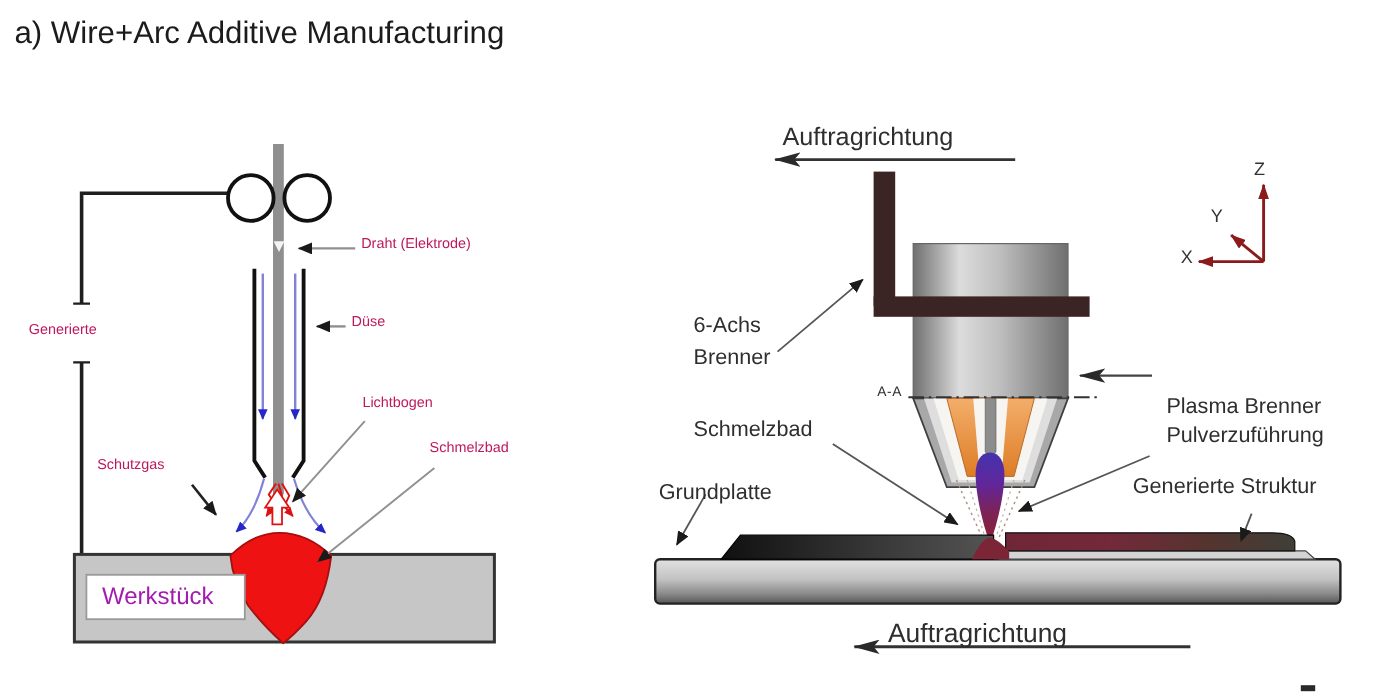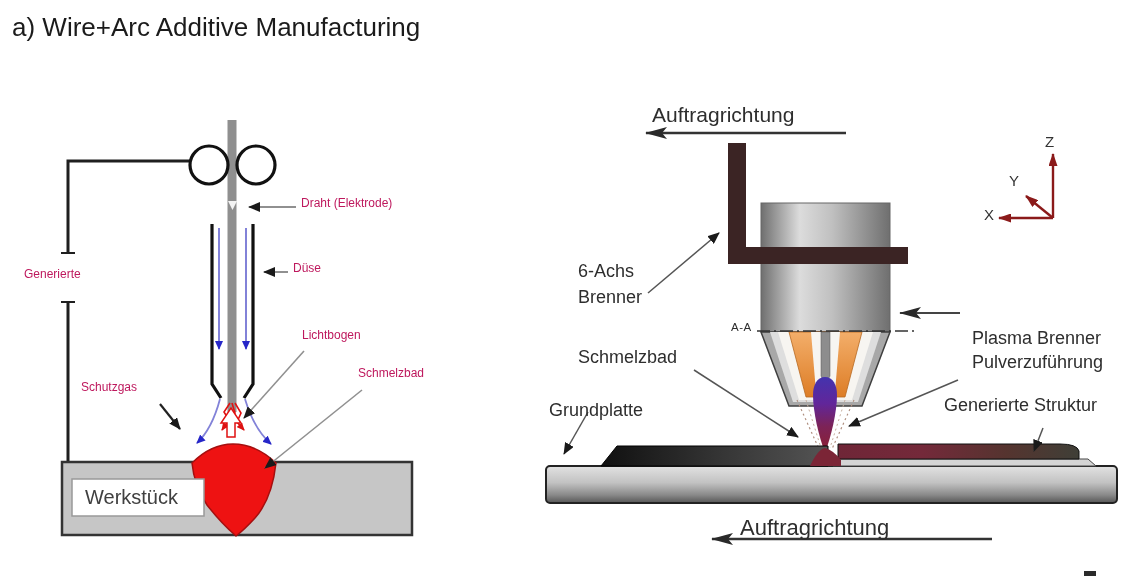--- a/index.html
+++ b/index.html
@@ -170,21 +170,21 @@
   </svg>
 
   <div class="title" style="left:12px;top:12px;">a) Wire+Arc Additive Manufacturing</div>
 
   <div class="lbl" style="left:24px;top:268px;">Generierte</div>
   <div class="lbl" style="left:301px;top:197px;">Draht (Elektrode)</div>
   <div class="lbl" style="left:293px;top:262px;">Düse</div>
   <div class="lbl" style="left:302px;top:329px;">Lichtbogen</div>
   <div class="lbl" style="left:358px;top:367px;">Schmelzbad</div>
   <div class="lbl" style="left:81px;top:381px;">Schutzgas</div>
-  <div class="lbl" style="left:85px;top:486px;font-size:20px;color:#404040;">Werkstück</div>
+  <div class="lbl" style="left:85px;top:486px;font-size:20px;color:#a21caf;">Werkstück</div>
 
   <div class="lblb" style="left:652px;top:100px;font-size:21px;">Auftragrichtung</div>
   <div class="lblb" style="left:578px;top:258px;">
     <div>6-Achs</div>
     <div>Brenner</div>
   </div>
   <div class="lblb" style="left:578px;top:344px;">Schmelzbad</div>
   <div class="lblb" style="left:549px;top:397px;">Grundplatte</div>
   <div class="lblb" style="left:972px;top:302px;margin-top:23px;">Plasma Brenner</div>
   <div class="lblb" style="left:944px;top:392px;">Generierte Struktur</div>

